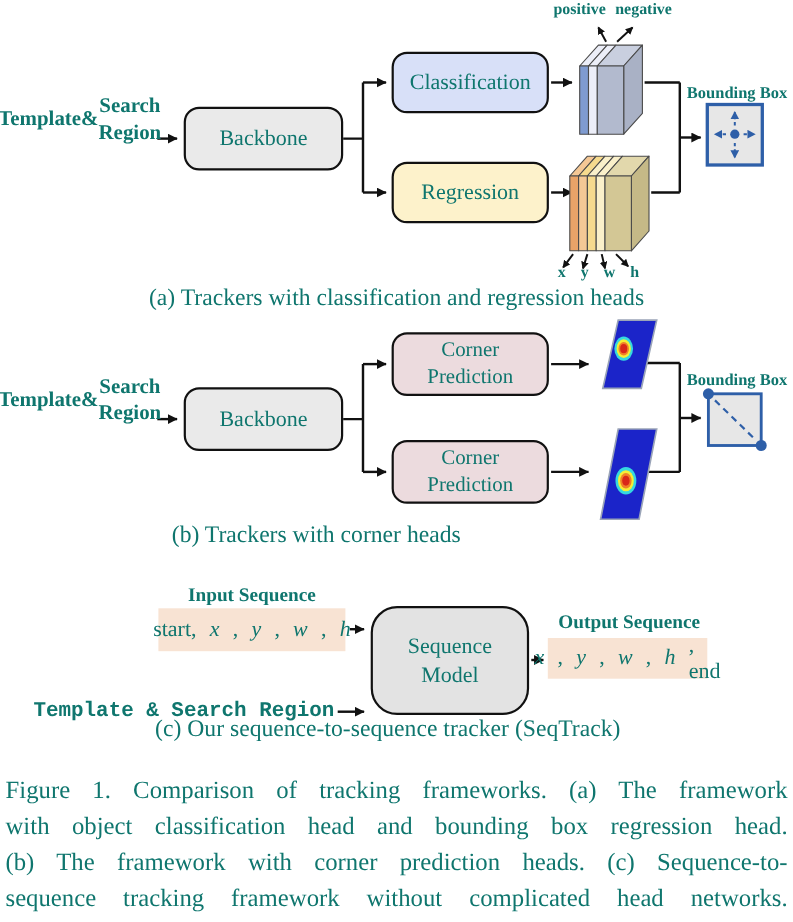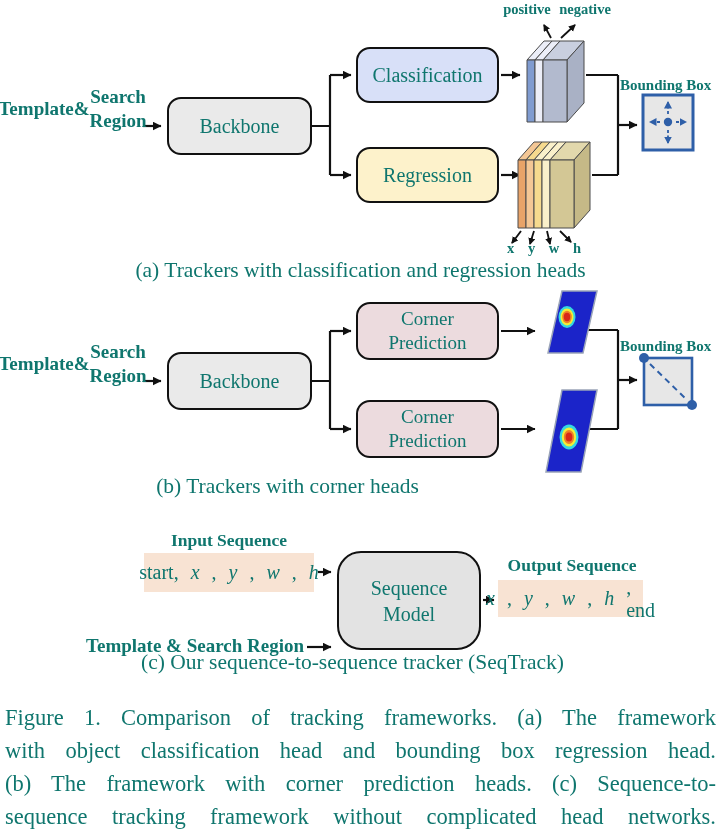--- a/index.html
+++ b/index.html
@@ -6,21 +6,21 @@
   #page{position:relative;width:721px;height:838px;background:#fff;overflow:hidden;
         font-family:"Liberation Serif","DejaVu Serif",serif;color:#0f766e;}
   #wires{position:absolute;left:0;top:0;z-index:0;}
   .abs{position:absolute;z-index:1;}
   .node{position:absolute;z-index:1;display:flex;align-items:center;justify-content:center;
         border:2.5px solid #111;border-radius:14px;font-size:20px;line-height:23px;
         text-align:center;box-sizing:border-box;}
   .node.two-line{font-size:19px;line-height:24px;}
   .side-label{display:flex;flex-direction:row;align-items:center;justify-content:center;
         font-weight:bold;font-size:19px;line-height:24px;text-align:center;}
-  .small-bold{font-weight:bold;font-size:15px;white-space:nowrap;}
+  .small-bold{font-weight:bold;font-size:15px;text-align:center;white-space:nowrap;}
   .pn-label{font-weight:bold;font-size:14.5px;text-align:center;white-space:nowrap;word-spacing:5px;}
   .coord-row{display:flex;justify-content:space-between;font-weight:bold;font-size:14.5px;}
   .panel-caption{font-size:21.5px;text-align:center;}
   .io-box{position:absolute;z-index:1;display:flex;align-items:center;justify-content:center;
         font-size:20px;gap:12px;}
   .io-label{font-weight:bold;font-size:17.5px;text-align:center;white-space:nowrap;}
   .c-template{font-weight:bold;font-size:19px;text-align:right;white-space:nowrap;}
   .fig-caption{font-size:22.5px;line-height:33px;}
   .fig-line{text-align:justify;text-align-last:justify;white-space:nowrap;}
 </style>
@@ -196,21 +196,21 @@
       <span>start, </span>
       <span style="font-style: italic;">x</span>
       <span>, </span>
       <span style="font-style: italic;">y</span>
       <span>, </span>
       <span style="font-style: italic;">w</span>
       <span>, </span>
       <span style="font-style: italic;">h</span>
     </div>
 
-  <div class="abs c-template" style="left:30px;top:635px;width:274px;">Template &amp; Search Region</div>
+  <div class="abs c-template" style="left:30px;top:635px;width:274px;font-family:Liberation Mono, monospace;">Template &amp; Search Region</div>
 
   <div class="node" style="left:337px;top:551px;width:144px;height:99px;border-radius:24px;background:var(--sequence_fill);font-size:20px;line-height:26px;">
     <div>
       <div>Sequence</div>
       <div>Model</div>
     </div>
   </div>
 
   <div class="abs io-label" style="left:497px;top:555px;width:150px;">Output Sequence</div>
 

